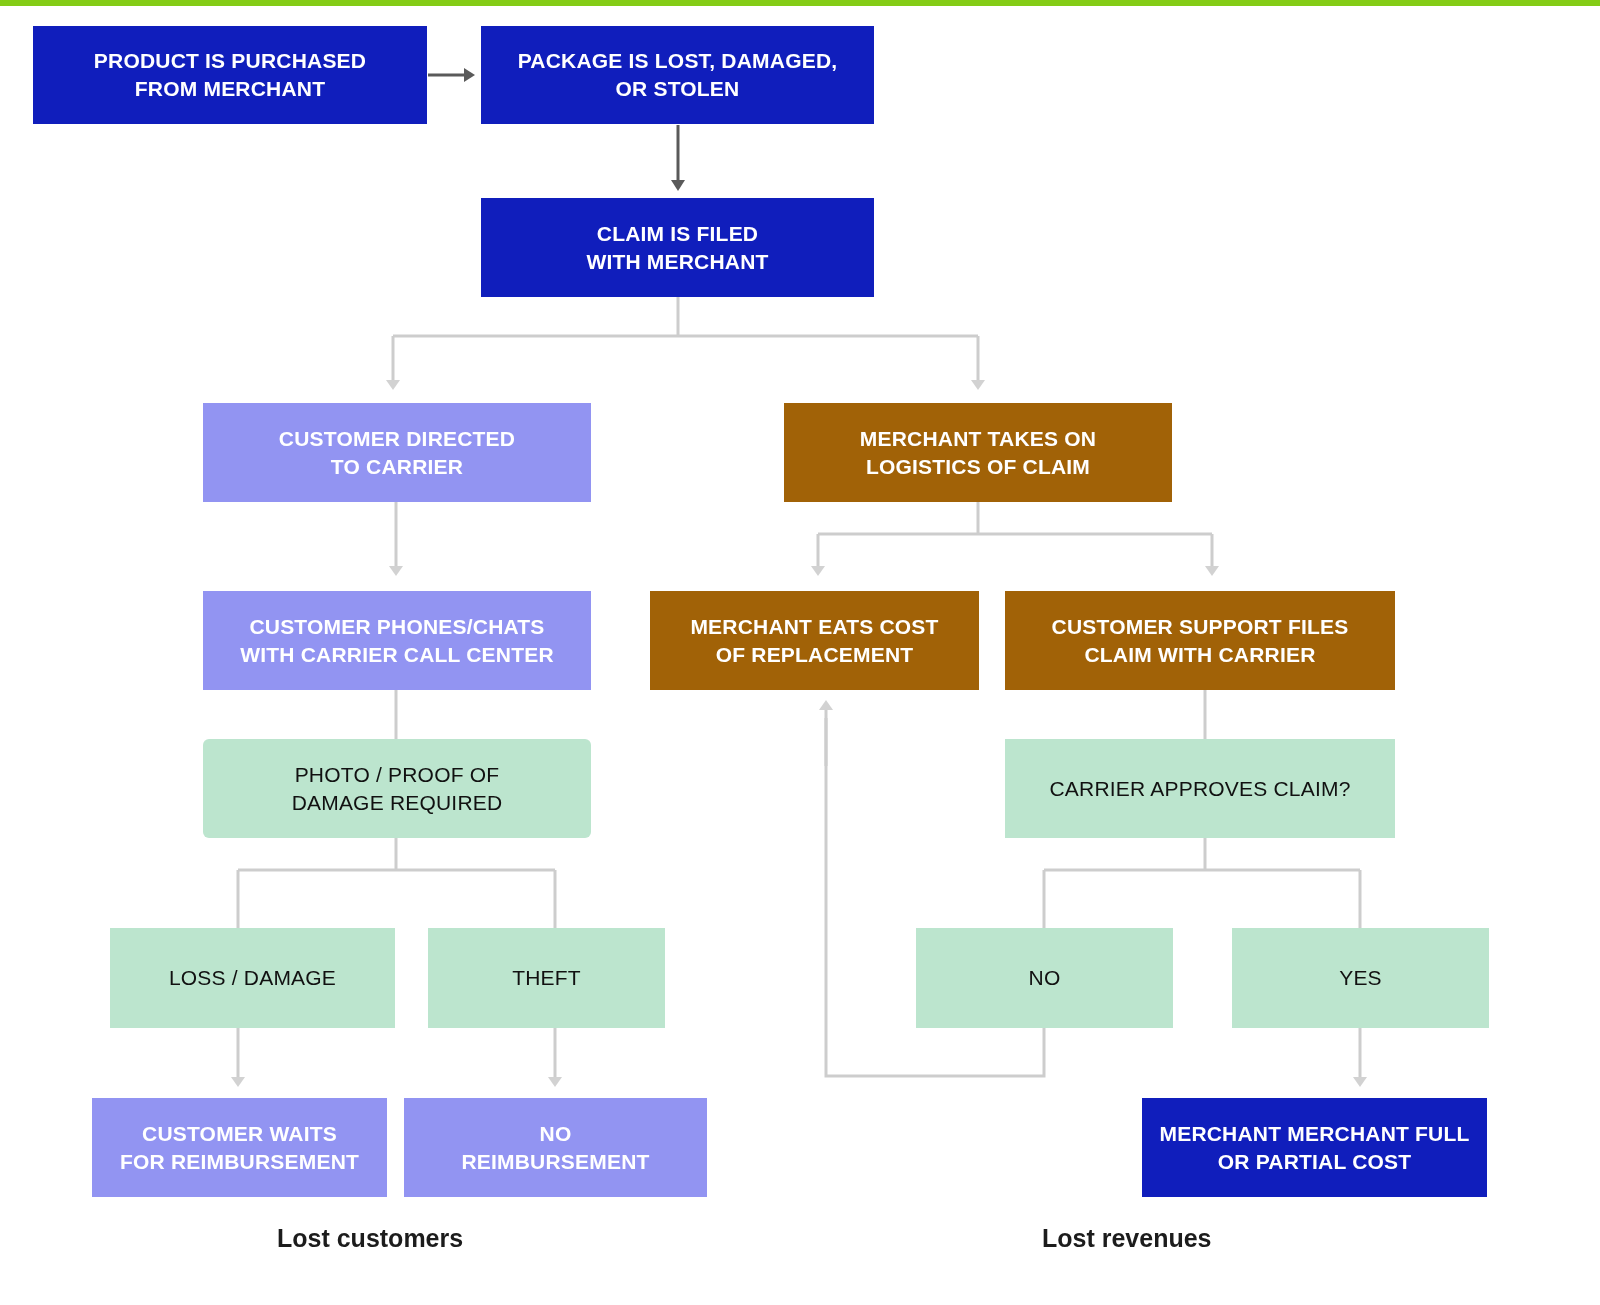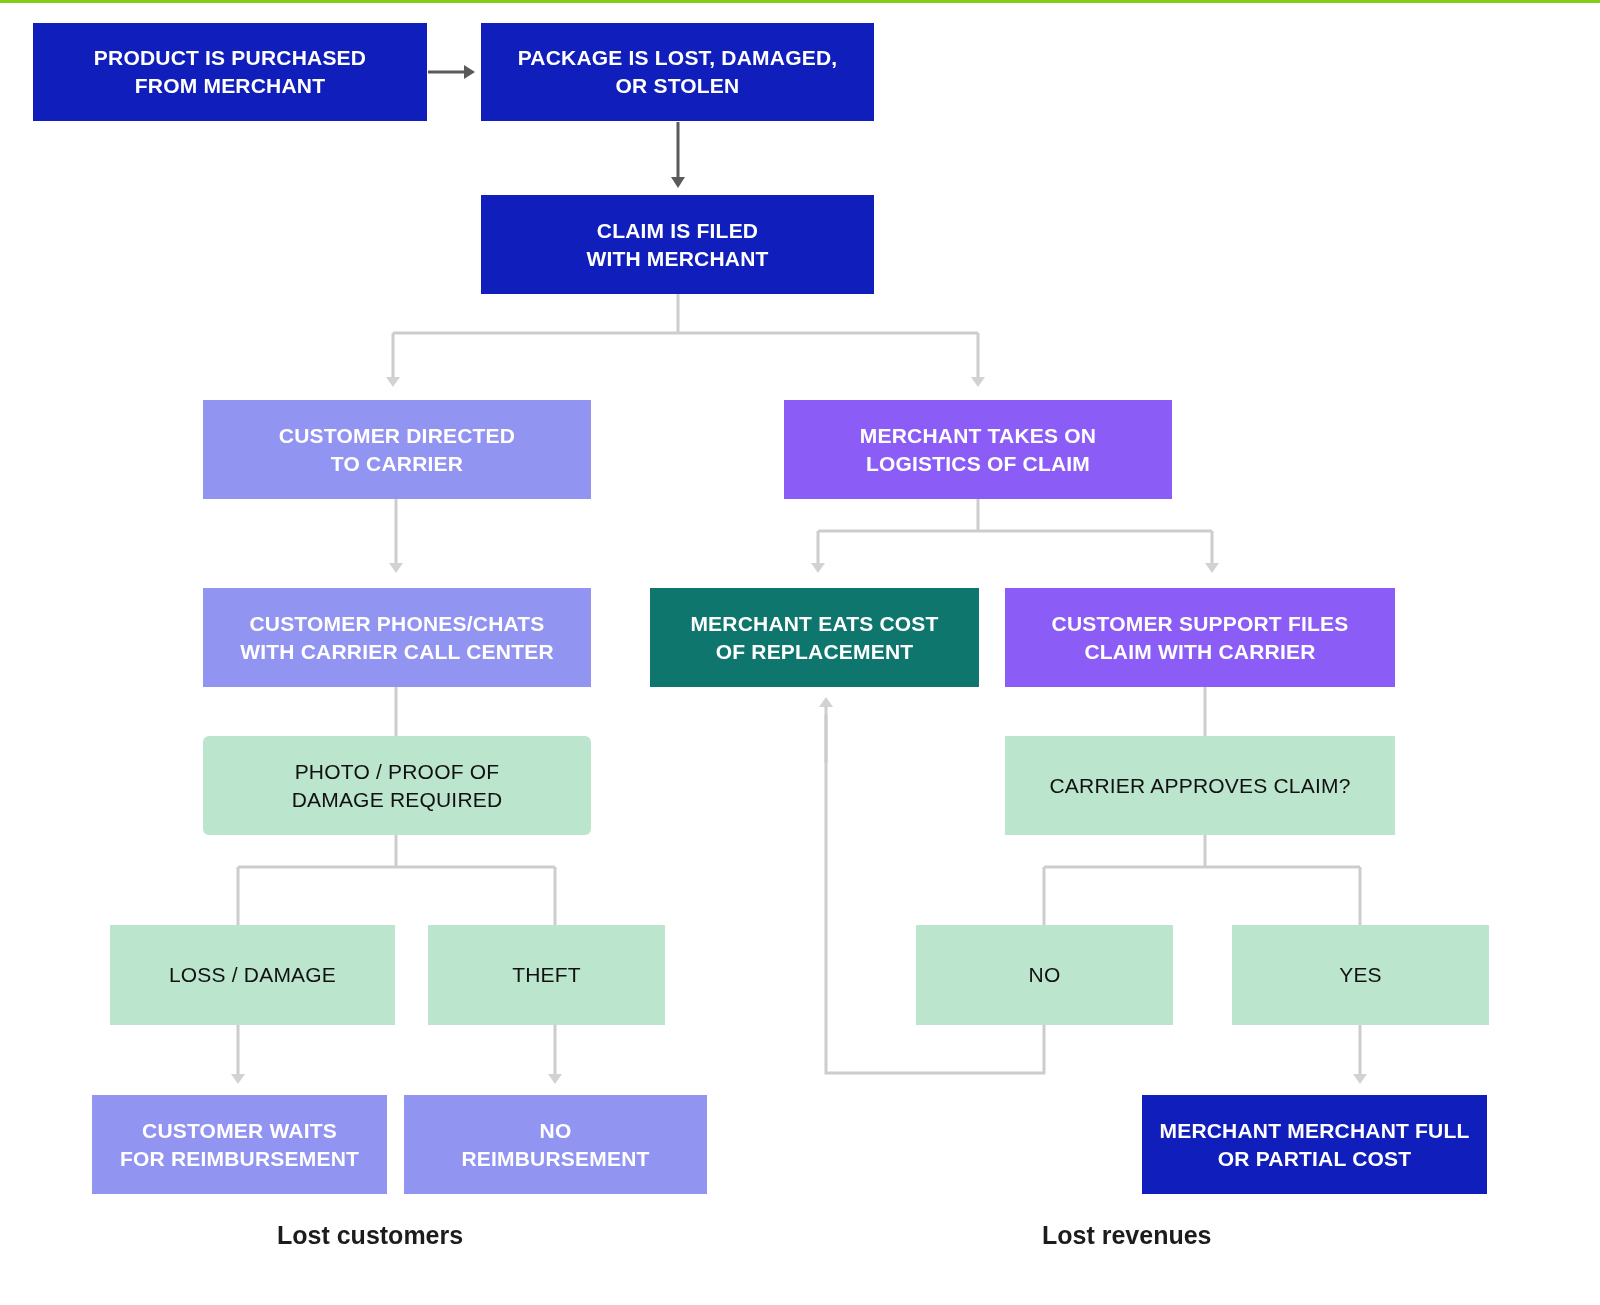--- a/index.html
+++ b/index.html
@@ -9,43 +9,43 @@
   }
   body {
     font-family: "Liberation Sans", sans-serif;
   }
   #canvas {
     position: relative;
     width: 1600px;
     height: 1305px;
     background: #ffffff;
     overflow: hidden;
-    border-top: 3px solid #84cc16;
+    border-top: 6px solid #84cc16;
     box-sizing: border-box;
   }
   .node {
     position: absolute;
     display: flex;
     align-items: center;
     justify-content: center;
     text-align: center;
     box-sizing: border-box;
     line-height: 1.32;
     letter-spacing: 0.2px;
     padding: 4px 8px;
   }
   .node .lbl {
     display: block;
     white-space: pre-line;
   }
   
   .c-strongblue { background: #101ebc; color: #ffffff; }
   .c-lightpurple { background: #9294f2; color: #ffffff; }
-  .c-midblue { background: #8b5cf6; color: #ffffff; }
-  .c-navy { background: #0f766e; color: #ffffff; }
+  .c-midblue { background: #a16207; color: #ffffff; }
+  .c-navy { background: #a16207; color: #ffffff; }
   .c-green { background: #bce5ce; color: #111111; }
 
   .t-white { font-weight: 700; font-size: 21px; }
   .t-dark  { font-weight: 400; font-size: 21px; }
 
   svg.wires {
     position: absolute;
     left: 0;
     top: 0;
     width: 1600px;

